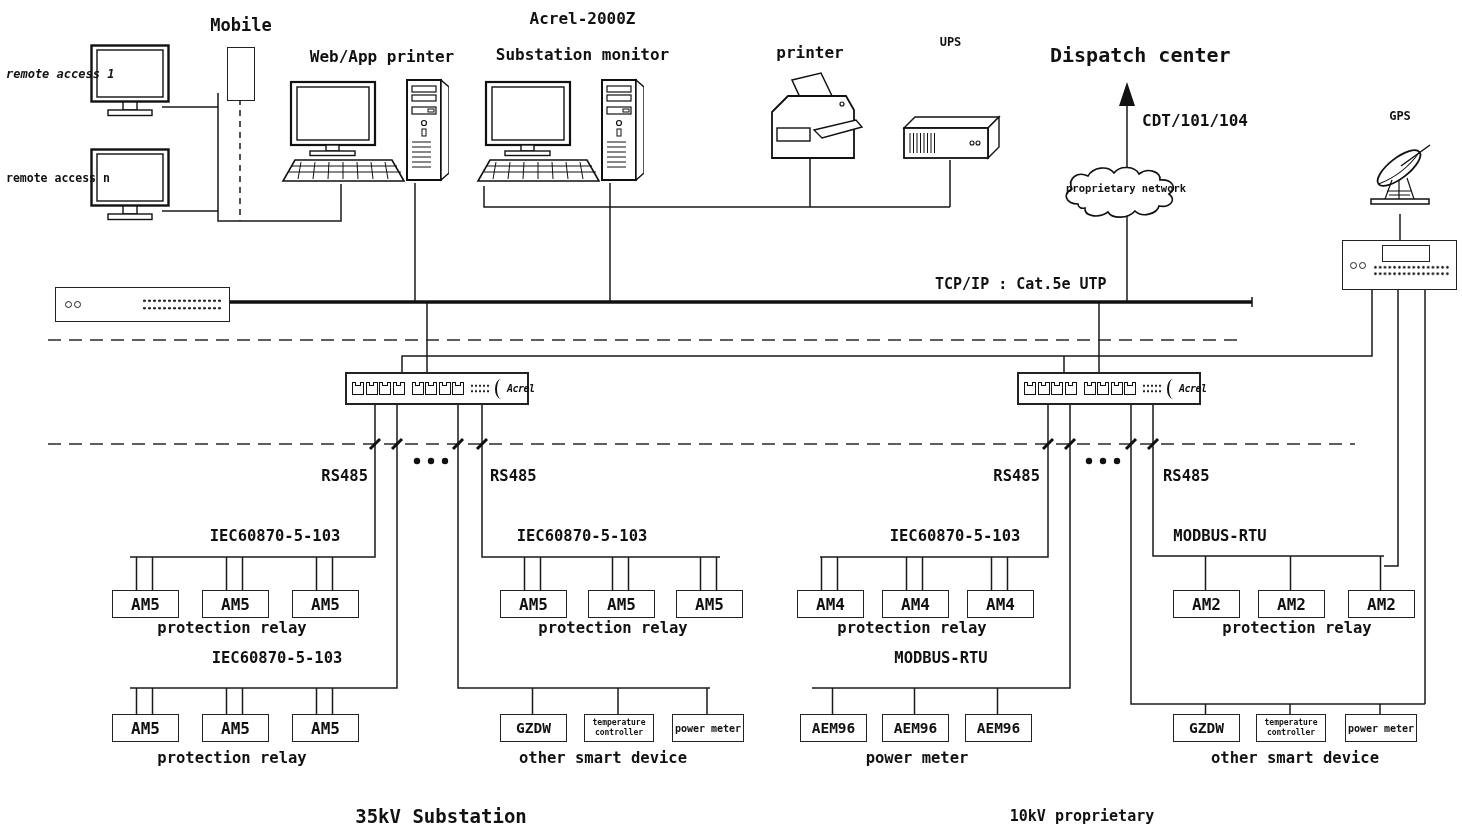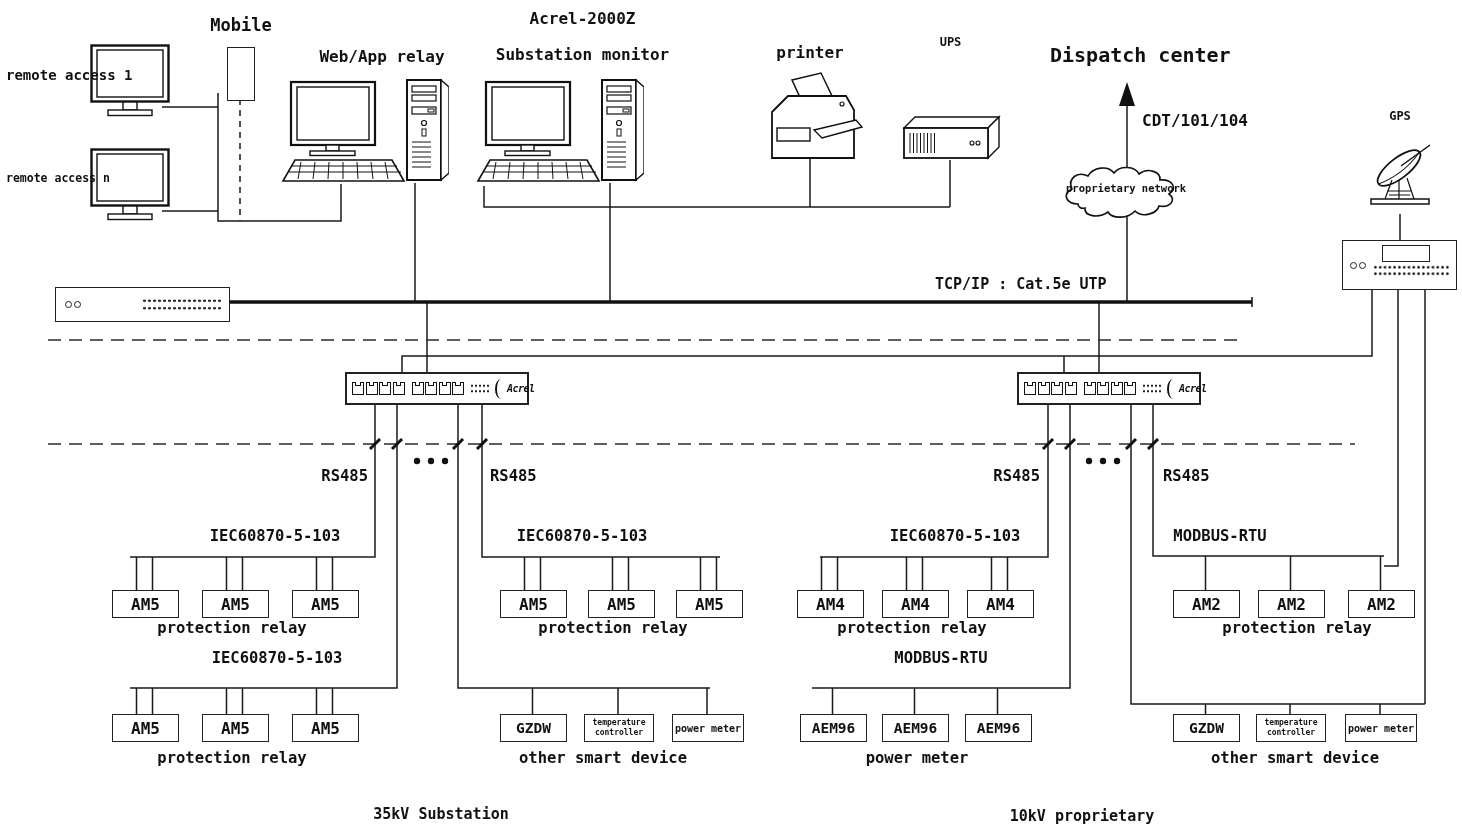--- a/index.html
+++ b/index.html
@@ -79,24 +79,24 @@
     <g fill="#111">
       <circle cx="417" cy="461" r="3.2"></circle>
         <circle cx="431" cy="461" r="3.2"></circle>
         <circle cx="445" cy="461" r="3.2"></circle>
       <circle cx="1089" cy="461" r="3.2"></circle>
         <circle cx="1103" cy="461" r="3.2"></circle>
         <circle cx="1117" cy="461" r="3.2"></circle>
     </g>
   </svg>
 
-  <div class="lbl" style="left:6px;top:68px;font-size:14px;">remote access 1</div>
+  <div class="lbl" style="left:6px;top:68px;font-size:12px;font-style:italic;">remote access 1</div>
   <div class="lbl" style="left:6px;top:172px;font-size:11.5px;">remote access n</div>
   <div class="lbl ctr" style="left:201px;top:16px;width:80px;font-size:17px;">Mobile</div>
-  <div class="lbl ctr" style="left:302px;top:48px;width:160px;font-size:16px;">Web/App relay</div>
+  <div class="lbl ctr" style="left:302px;top:48px;width:160px;font-size:16px;">Web/App printer</div>
   <div class="lbl ctr" style="left:495px;top:10px;width:175px;font-size:16px;">Acrel-2000Z</div>
   <div class="lbl ctr" style="left:495px;top:46px;width:175px;font-size:16px;">Substation monitor</div>
   <div class="lbl ctr" style="left:755px;top:44px;width:110px;font-size:16px;">printer</div>
   <div class="lbl ctr" style="left:908px;top:36px;width:85px;font-size:12px;">UPS</div>
   <div class="lbl ctr" style="left:1050px;top:44px;width:160px;font-size:20px;">Dispatch center</div>
   <div class="lbl" style="left:1142px;top:112px;font-size:16px;">CDT/101/104</div>
   <div class="lbl ctr" style="left:1355px;top:110px;width:90px;font-size:12px;">GPS</div>
 
   <div class="dev" style="left:90px;top:44px;">
     <svg width="80" height="74" viewBox="0 0 80 74">
@@ -306,16 +306,16 @@
   <div class="box" style="left:965px;top:714px;width:65px;height:26px;font-size:14.5px;">AEM96</div>
   <div class="box" style="left:1173px;top:714px;width:65px;height:26px;font-size:14.5px;">GZDW</div>
   <div class="box two-line" style="left:1256px;top:714px;width:68px;height:26px;font-size:8px;">temperature controller</div>
   <div class="box" style="left:1345px;top:714px;width:70px;height:26px;font-size:10px;">power meter</div>
 
   <div class="lbl ctr" style="left:122px;top:750px;width:220px;font-size:15.5px;">protection relay</div>
   <div class="lbl ctr" style="left:493px;top:750px;width:220px;font-size:15.5px;">other smart device</div>
   <div class="lbl ctr" style="left:807px;top:750px;width:220px;font-size:15.5px;">power meter</div>
   <div class="lbl ctr" style="left:1185px;top:750px;width:220px;font-size:15.5px;">other smart device</div>
 
-  <div class="lbl ctr" style="left:341px;top:806px;width:200px;font-size:15px;">35kV Substation</div>
+  <div class="lbl ctr" style="left:341px;top:806px;width:200px;font-size:19px;">35kV Substation</div>
   <div class="lbl ctr" style="left:982px;top:808px;width:200px;font-size:15px;">10kV proprietary</div>
 
 </div>
 
 </body></html>

